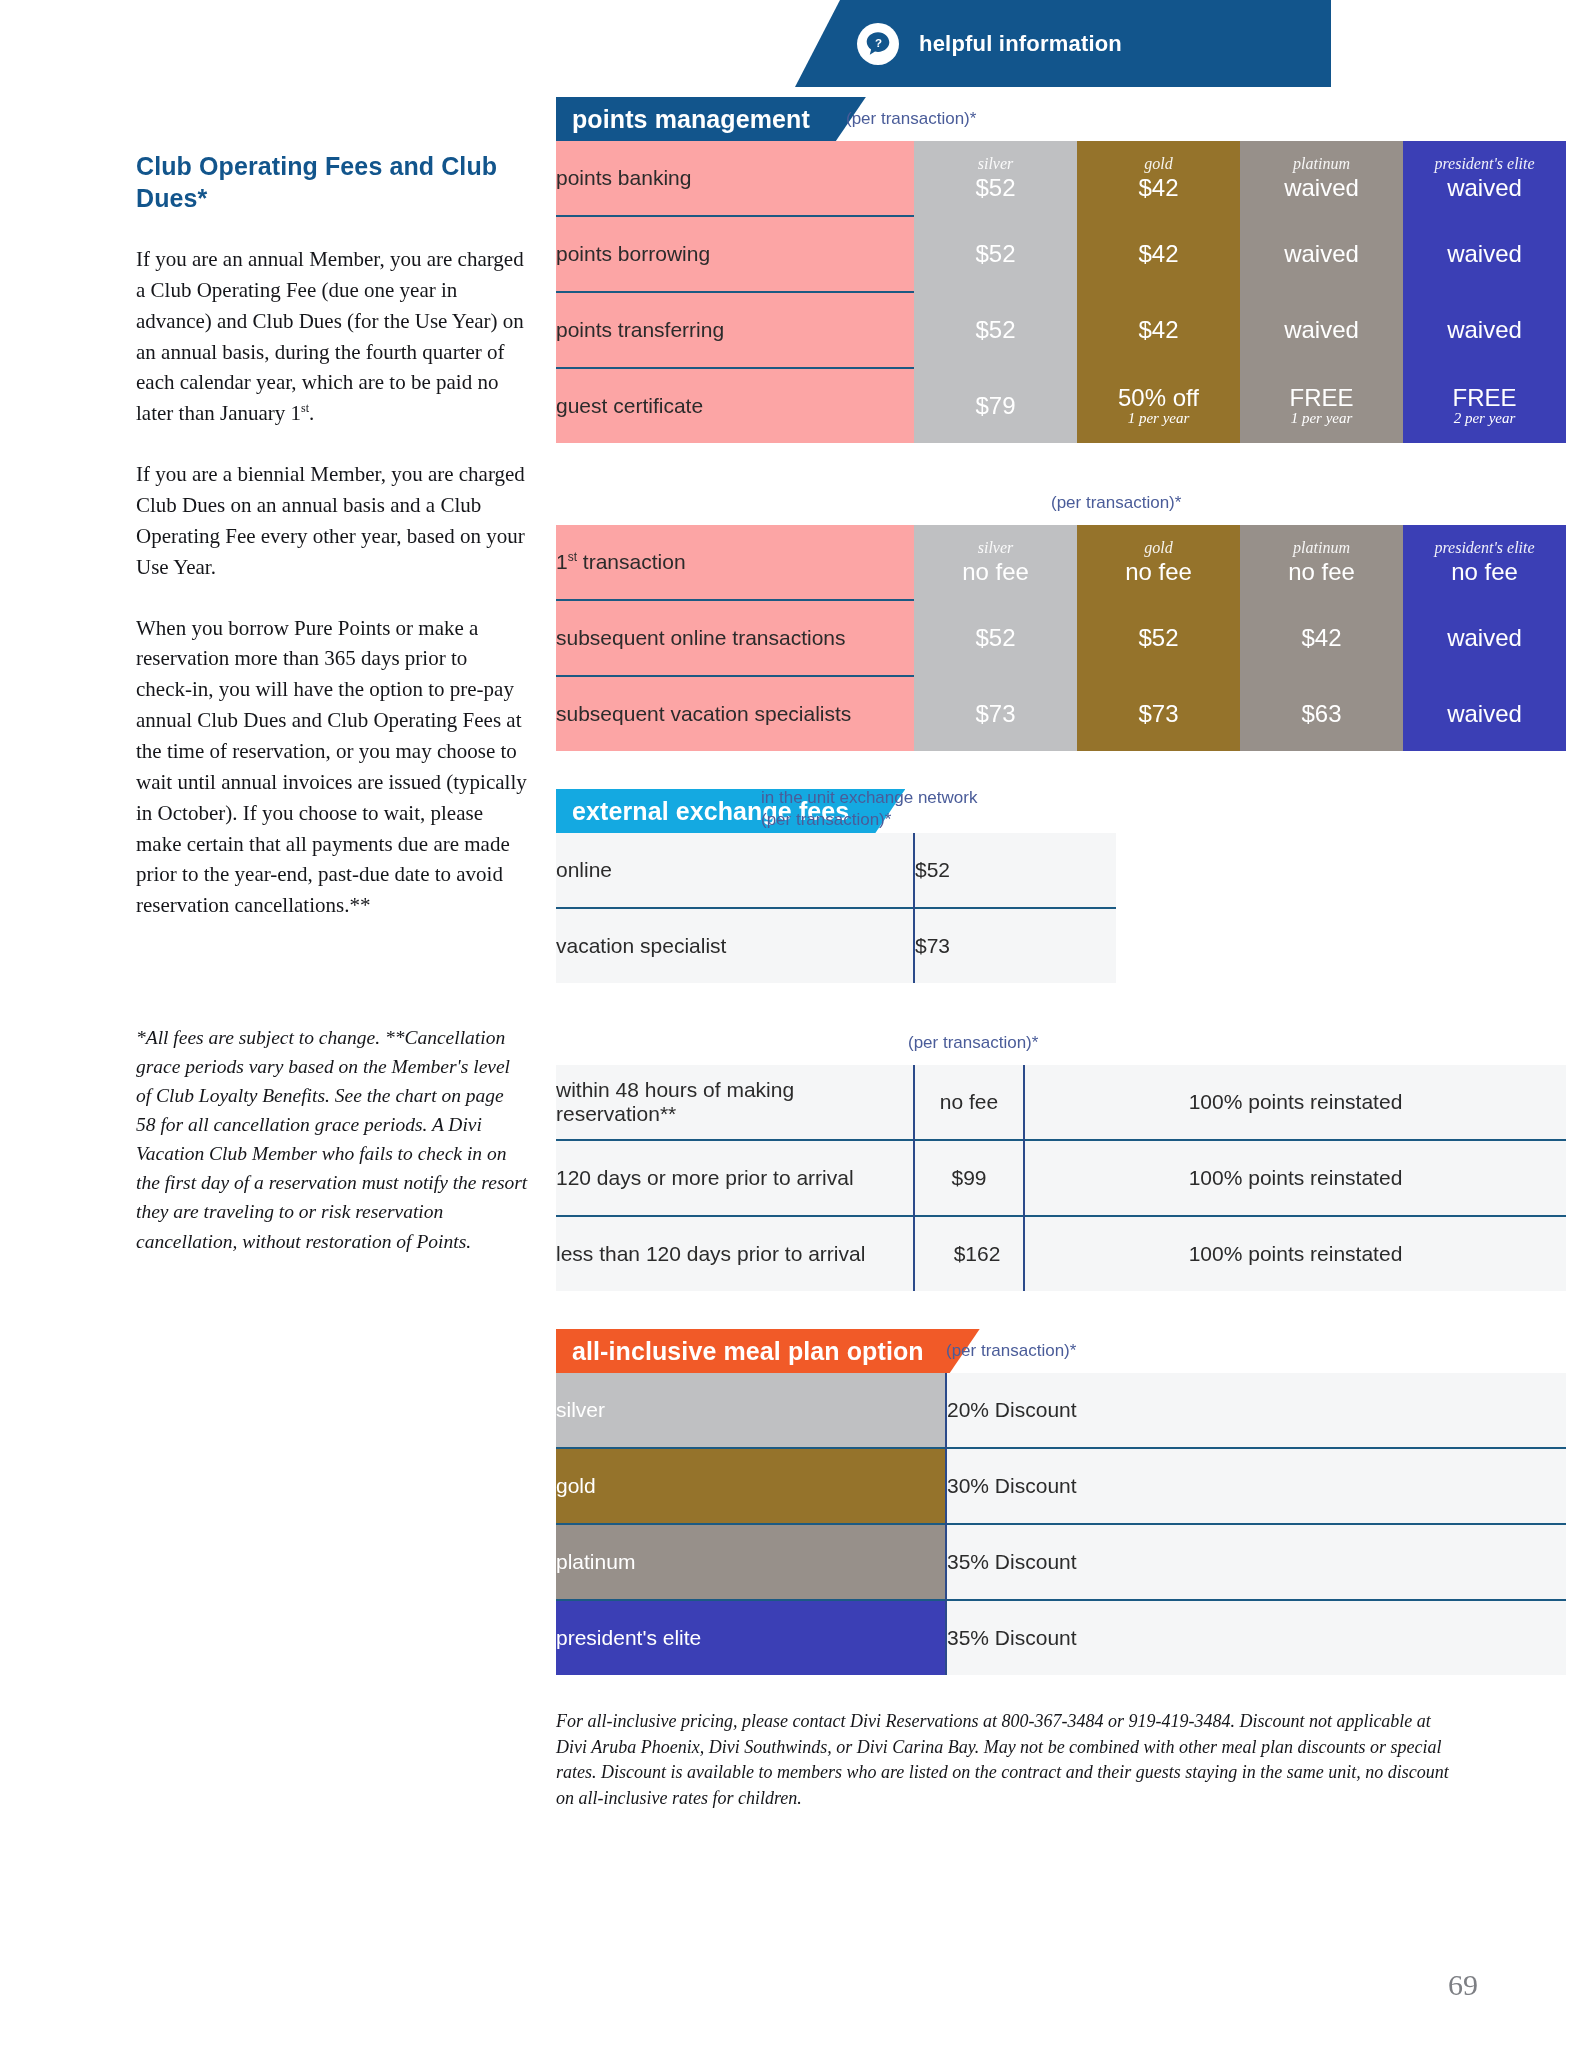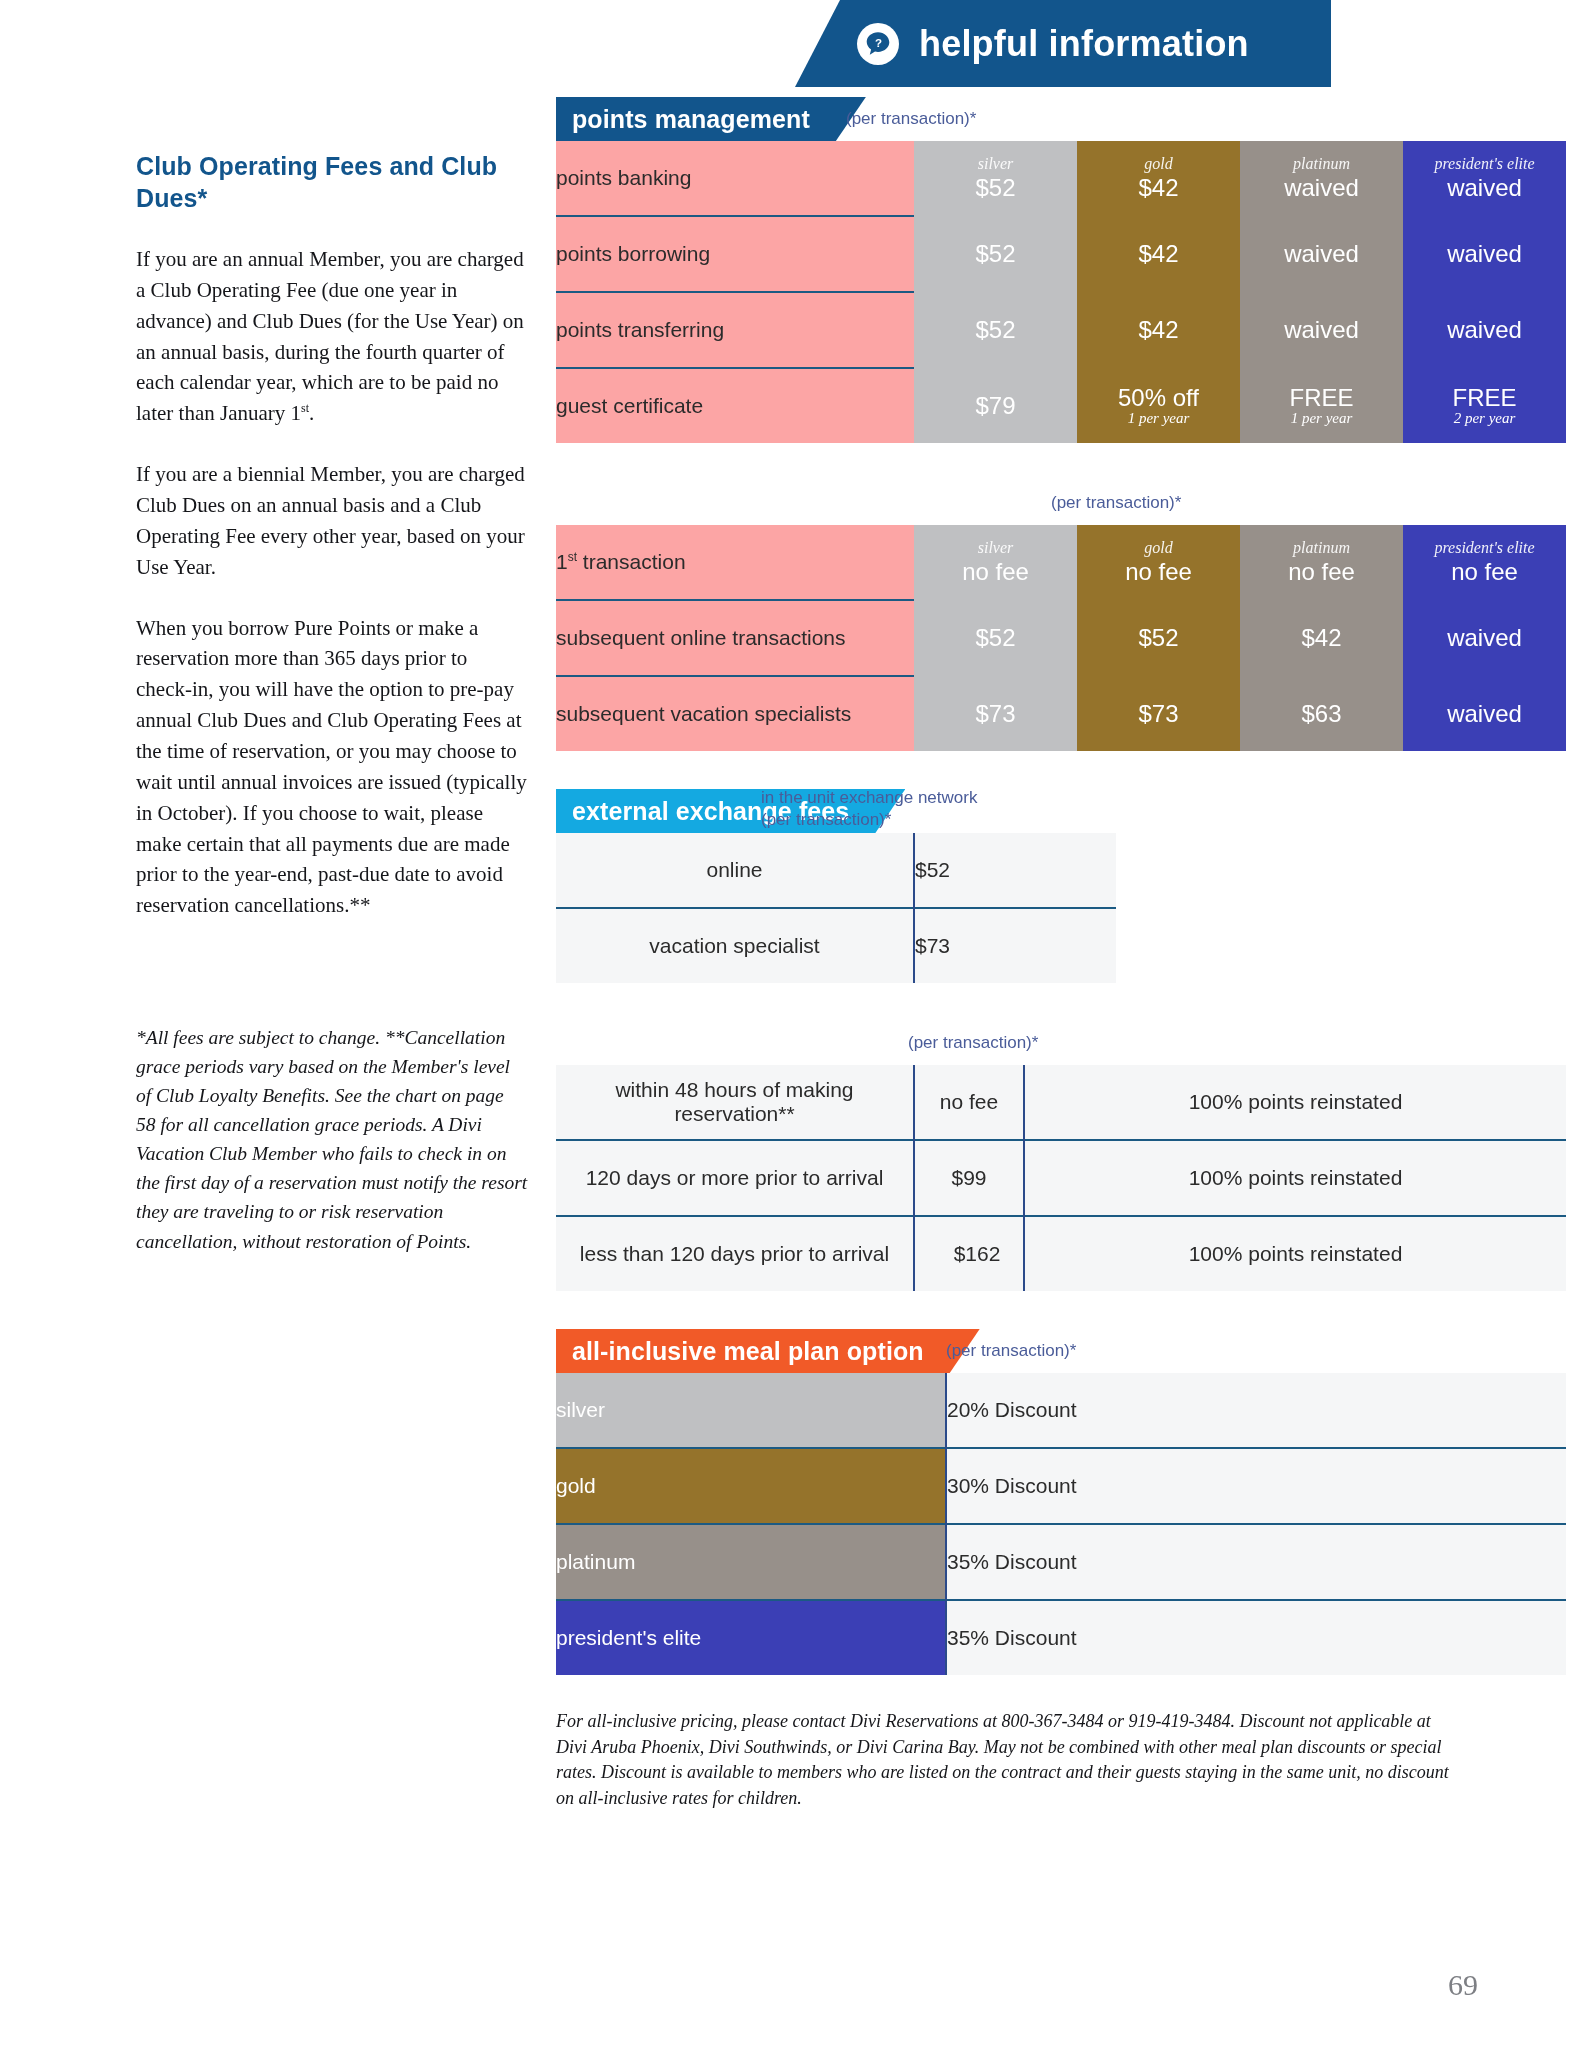--- a/index.html
+++ b/index.html
@@ -18,21 +18,21 @@
     clip-path:polygon(45px 0, 536px 0, 536px 87px, 0 87px);
     display:flex;align-items:center;
   }
   .top-banner-inner{display:flex;align-items:center;gap:20px;padding-left:62px;}
   .q-badge{
     width:42px;height:42px;border-radius:50%;background:#ffffff;
     display:flex;align-items:center;justify-content:center;flex:none;position:relative;
   }
   .q-badge svg{display:block;}
   .top-banner-title{
-    color:#ffffff;font-size:36px;font-weight:700;letter-spacing:.2px;
+    color:#ffffff;font-size:22px;font-weight:700;letter-spacing:.2px;
     white-space:nowrap;
   }
 
   
   .left-col{
     position:absolute;left:136px;top:150px;width:392px;
   }
   .left-heading{
     color:#12558c;font-size:25px;font-weight:700;line-height:1.28;
     margin:0 0 30px 0;letter-spacing:.1px;
@@ -95,21 +95,20 @@
 
   .c-silver{background:#bfc0c2;}
   .c-gold{background:#95732b;}
   .c-platinum{background:#97908a;}
   .c-elite{background:#3b3fb5;}
 
   
   .simple-cell{
     background:#f5f6f7;height:74px;font-size:21px;color:#2b2b2b;
     padding:0 0 0 16px;
-    text-align:center;
   }
   .vline{border-left:2.5px solid #2b4a8a;}
   .val-cell{
     background:#f5f6f7;height:74px;font-size:21px;color:#2b2b2b;
     padding-left:30px;
   }
   .meal-tier{
     height:74px;color:#ffffff;font-size:21px;padding-left:16px;
   }
 

